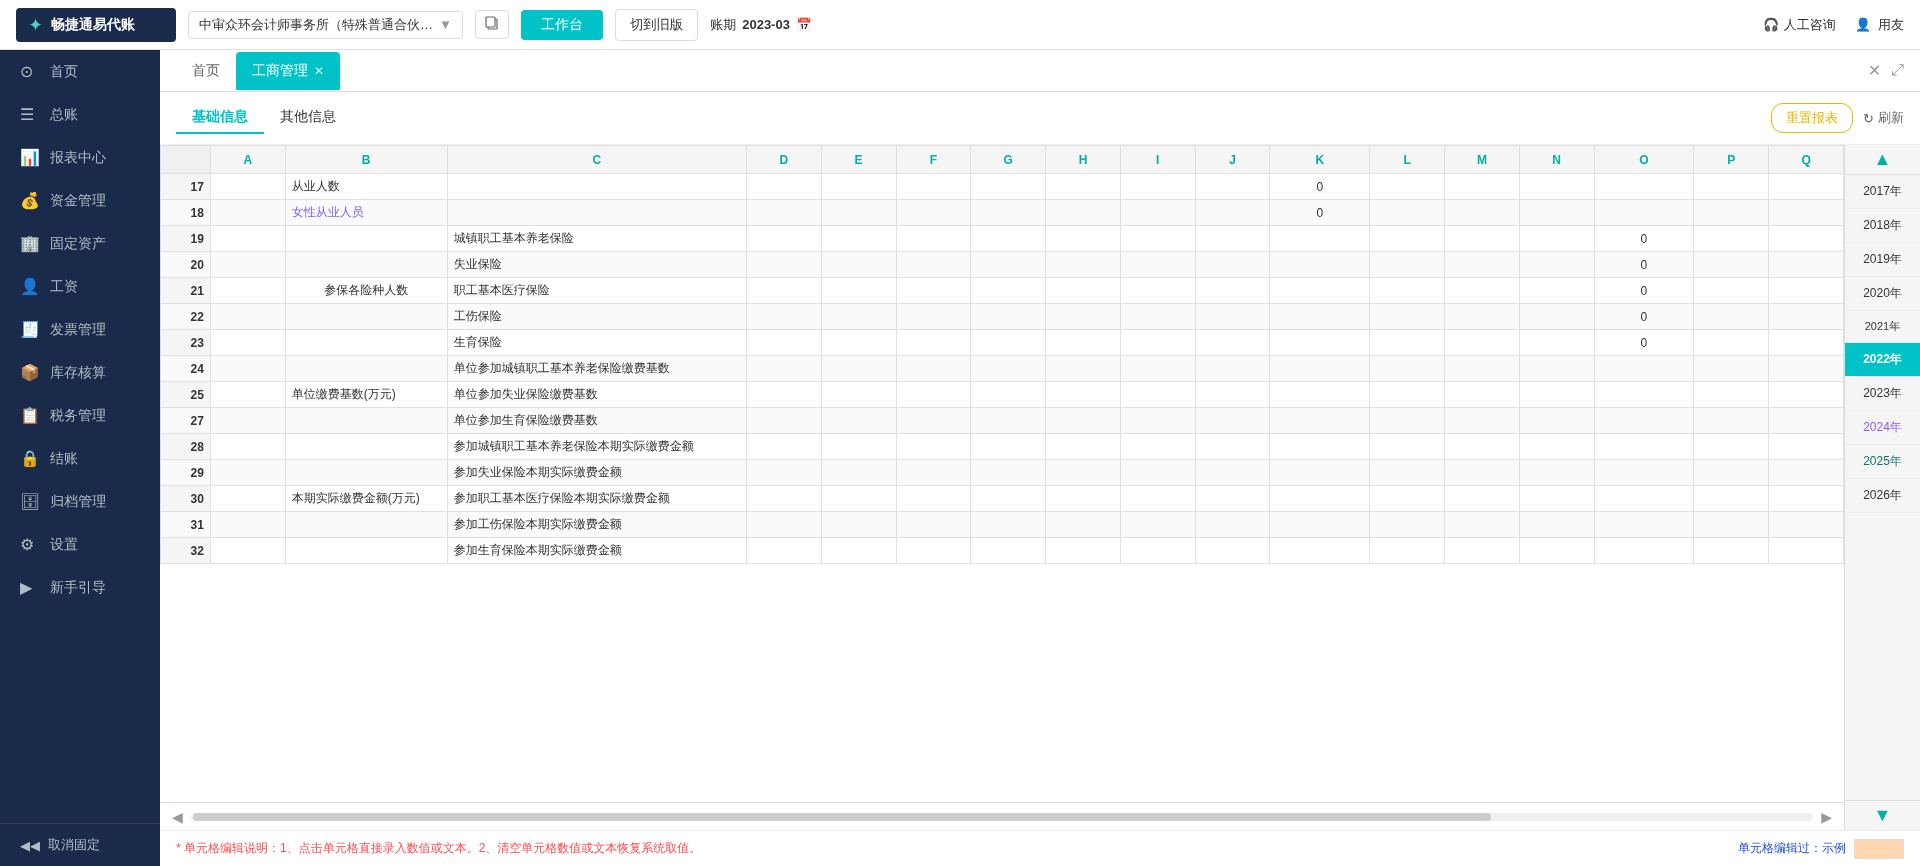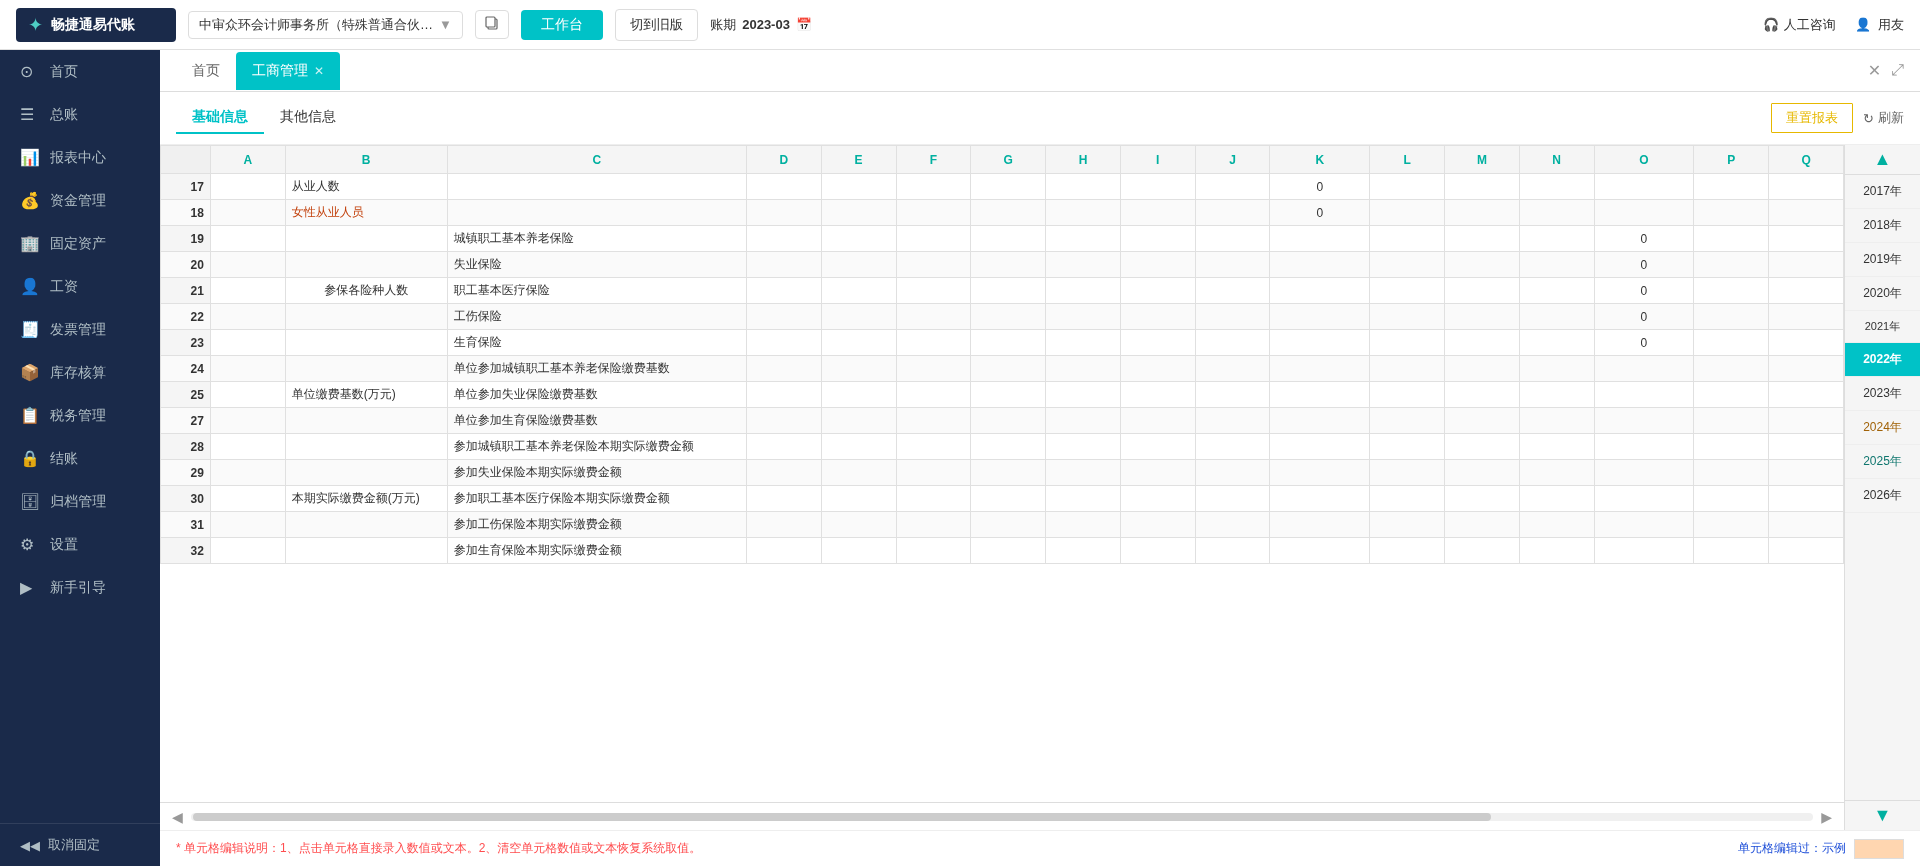--- a/index.html
+++ b/index.html
@@ -132,21 +132,21 @@
       padding: 6px 16px; cursor: pointer;
       font-size: 14px; color: #333; border-bottom: 2px solid transparent;
     }
     .sub-tab.active { color: #00c2c7; border-bottom: 2px solid #00c2c7; font-weight: bold; }
 
     .sub-tab-actions {
       margin-left: auto; display: flex; gap: 10px; align-items: center;
     }
     .reset-report-btn {
       border: 1px solid #e6b800; color: #e6b800;
-      background: #fff; border-radius: 1px;
+      background: #fff; border-radius: 12px;
       padding: 5px 14px; cursor: pointer; font-size: 13px;
     }
     .refresh-btn {
       display: flex; align-items: center; gap: 4px;
       color: #666; cursor: pointer; font-size: 13px;
       background: none; border: none;
     }
 
     
     .spreadsheet-container {
@@ -414,21 +414,21 @@
                   <td class="data-cell"></td>
                   <td class="data-cell"></td>
                   <td class="data-cell"></td>
                   <td class="value-cell" style="text-align: center;"></td>
                   <td class="data-cell"></td>
                   <td class="data-cell"></td>
                 </tr>
                 <tr>
                   <td class="row-num">18</td>
                   <td class="data-cell"></td>
-                  <td class="label-cell" style="color: #c2410c;">女性从业人员</td>
+                  <td class="label-cell" style="color: #8b5cf6;">女性从业人员</td>
                   <td class="label-cell"></td>
                   <td class="data-cell"></td>
                   <td class="data-cell"></td>
                   <td class="data-cell"></td>
                   <td class="data-cell"></td>
                   <td class="data-cell"></td>
                   <td class="data-cell"></td>
                   <td class="data-cell"></td>
                   <td class="value-cell" style="text-align: center;">0</td>
                   <td class="data-cell"></td>
@@ -716,21 +716,21 @@
         <div style="text-align:center; padding:4px; cursor:pointer; color:#00b0a0; font-size:18px; border-bottom:1px solid #ddd;">▲</div>
 
         <div id="year-list" style="flex:1; overflow:hidden;">
         <div style="text-align: center; padding: 8px 4px; cursor: pointer; font-size: 12px; border-bottom: 1px solid rgb(238, 238, 238); color: rgb(51, 51, 51);">2017年</div>
             <div style="text-align: center; padding: 8px 4px; cursor: pointer; font-size: 12px; border-bottom: 1px solid rgb(238, 238, 238); color: rgb(51, 51, 51);">2018年</div>
             <div style="text-align: center; padding: 8px 4px; cursor: pointer; font-size: 12px; border-bottom: 1px solid rgb(238, 238, 238); color: rgb(51, 51, 51);">2019年</div>
             <div style="text-align: center; padding: 8px 4px; cursor: pointer; font-size: 12px; border-bottom: 1px solid rgb(238, 238, 238); color: rgb(51, 51, 51);">2020年</div>
             <div style="text-align: center; padding: 8px 4px; cursor: pointer; font-size: 11px; border-bottom: 1px solid rgb(238, 238, 238); color: rgb(51, 51, 51);">2021年</div>
             <div style="text-align: center; padding: 8px 4px; cursor: pointer; font-size: 12px; border-bottom: 1px solid rgb(238, 238, 238); background: rgb(0, 194, 199); color: rgb(255, 255, 255); font-weight: bold;">2022年</div>
             <div style="text-align: center; padding: 8px 4px; cursor: pointer; font-size: 12px; border-bottom: 1px solid rgb(238, 238, 238); color: rgb(51, 51, 51);">2023年</div>
-            <div style="text-align: center; padding: 8px 0; cursor: pointer; font-size: 12px; border-bottom: 1px solid rgb(238, 238, 238); color: #a16207;">2024年</div>
+            <div style="text-align: center; padding: 8px 0; cursor: pointer; font-size: 12px; border-bottom: 1px solid rgb(238, 238, 238); color: #8b5cf6;">2024年</div>
             <div style="text-align: center; padding: 8px 4px; cursor: pointer; font-size: 12px; border-bottom: 1px solid rgb(238, 238, 238); color: #0f766e;">2025年</div>
             <div style="text-align: center; padding: 8px 4px; cursor: pointer; font-size: 12px; border-bottom: 1px solid rgb(238, 238, 238); color: rgb(51, 51, 51);">2026年</div>
           </div>
 
         <div style="text-align:center; padding:4px; cursor:pointer; color:#00b0a0; font-size:18px; border-top:1px solid #ddd;">▼</div>
       </div>
 
     </div>
 
     <div class="footer-bar">

